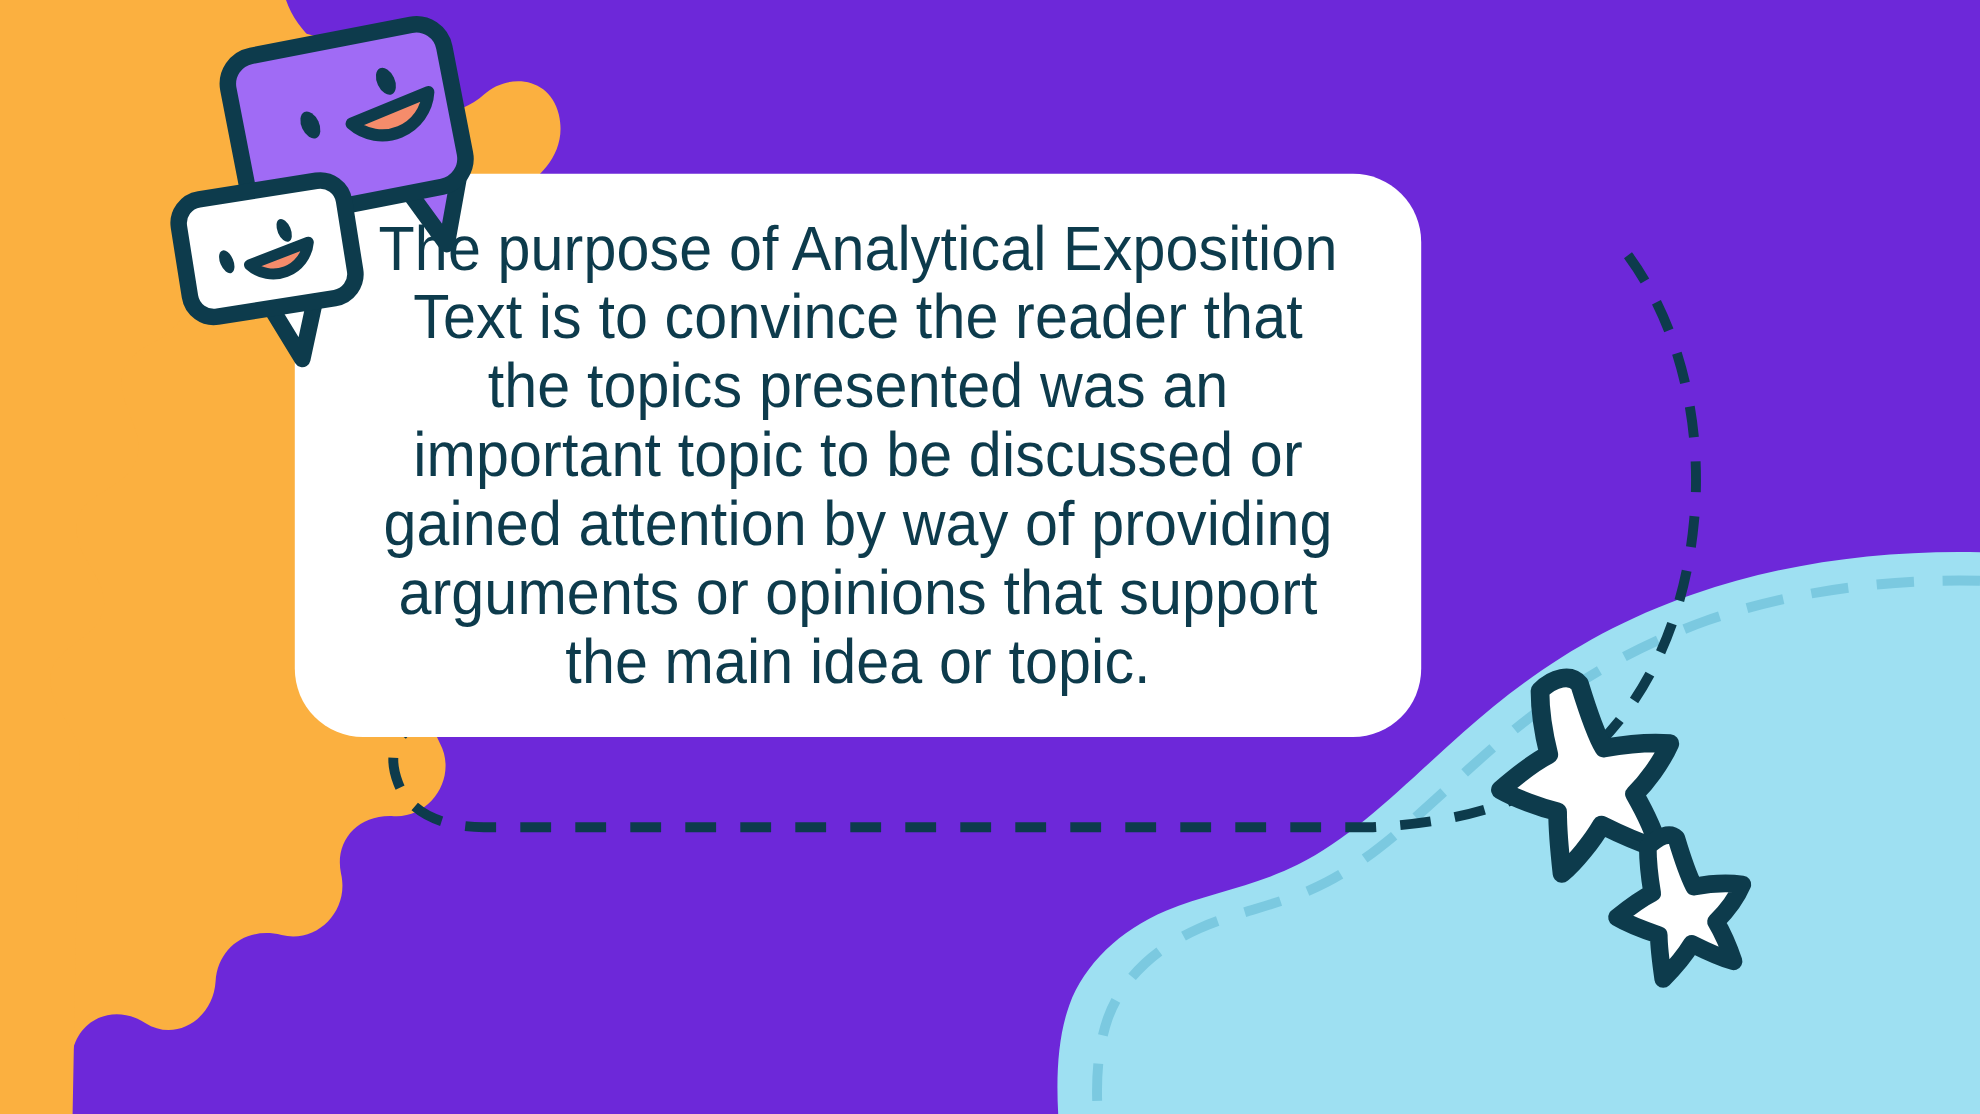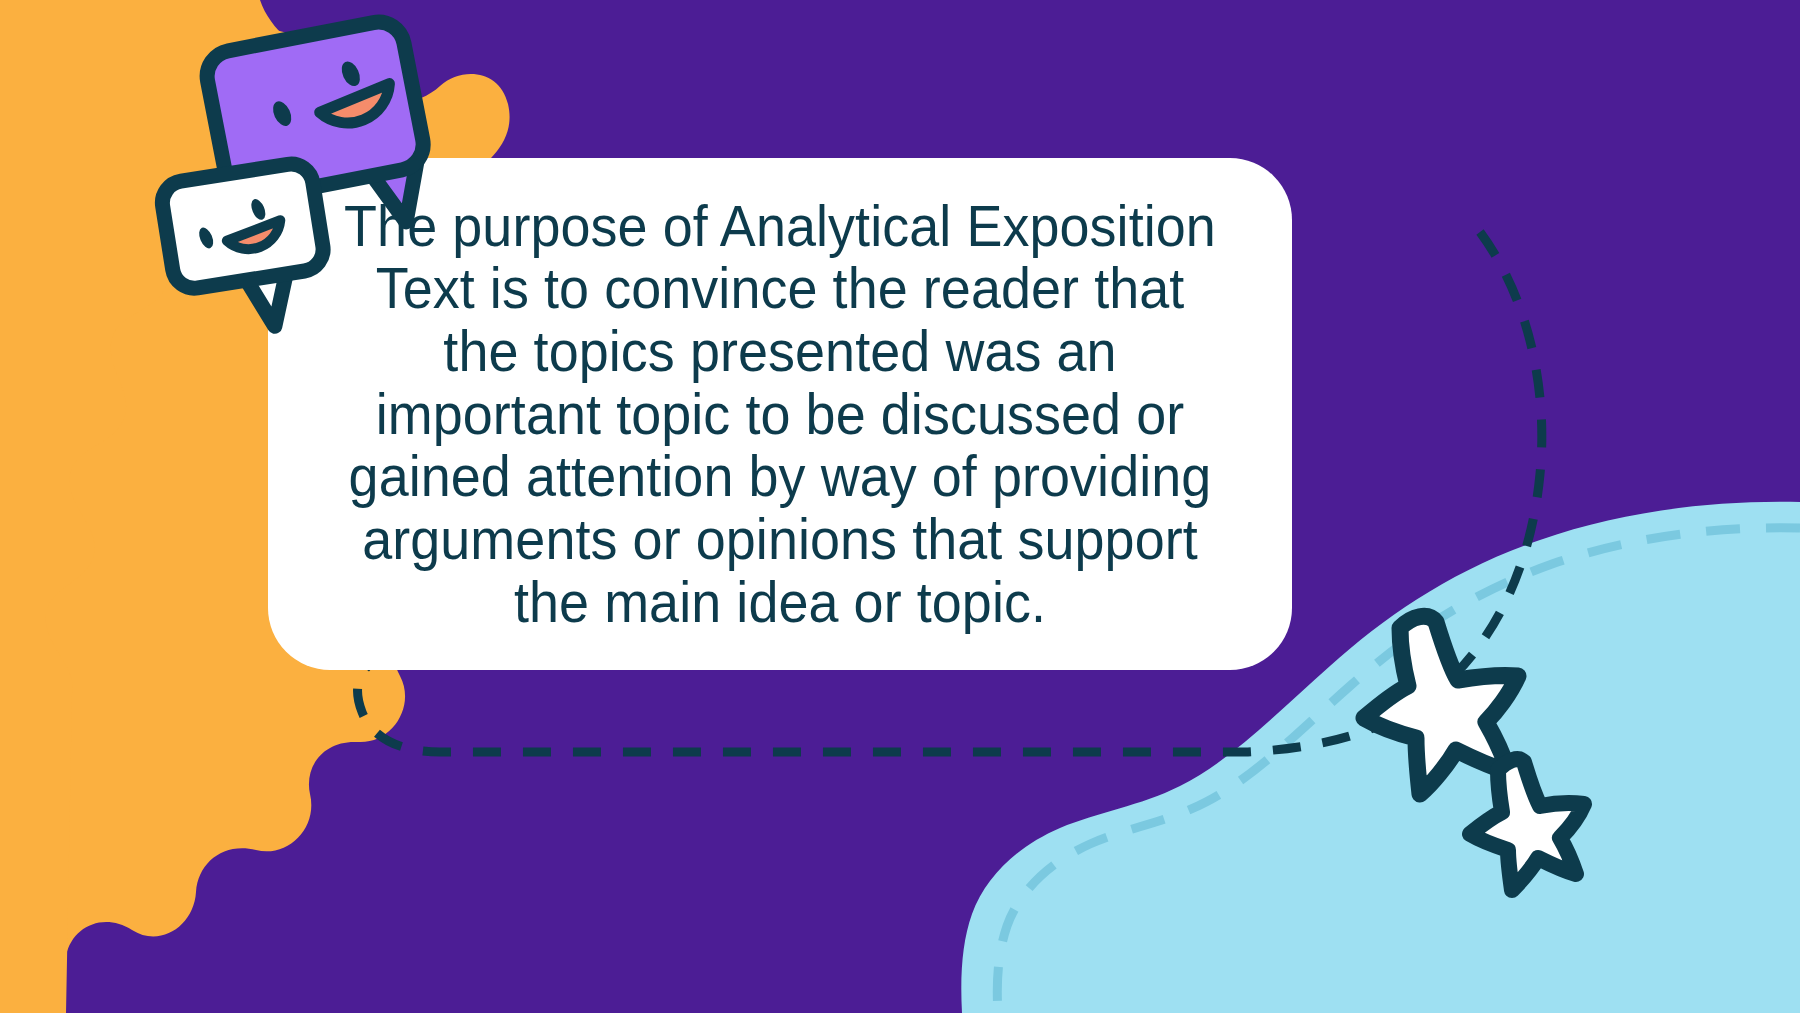--- a/index.html
+++ b/index.html
@@ -5,21 +5,21 @@
   html, body {
     margin: 0;
     padding: 0;
     background: #ffffff;
   }
   #slide {
     position: relative;
     width: 1800px;
     height: 1013px;
     overflow: hidden;
-    background: #4c1d95;
+    background: #6d28d9;
     font-family: "Liberation Sans", sans-serif;
   }
   .layer {
     position: absolute;
     top: 0; left: 0;
     width: 1800px;
     height: 1013px;
     overflow: visible;
   }
   

